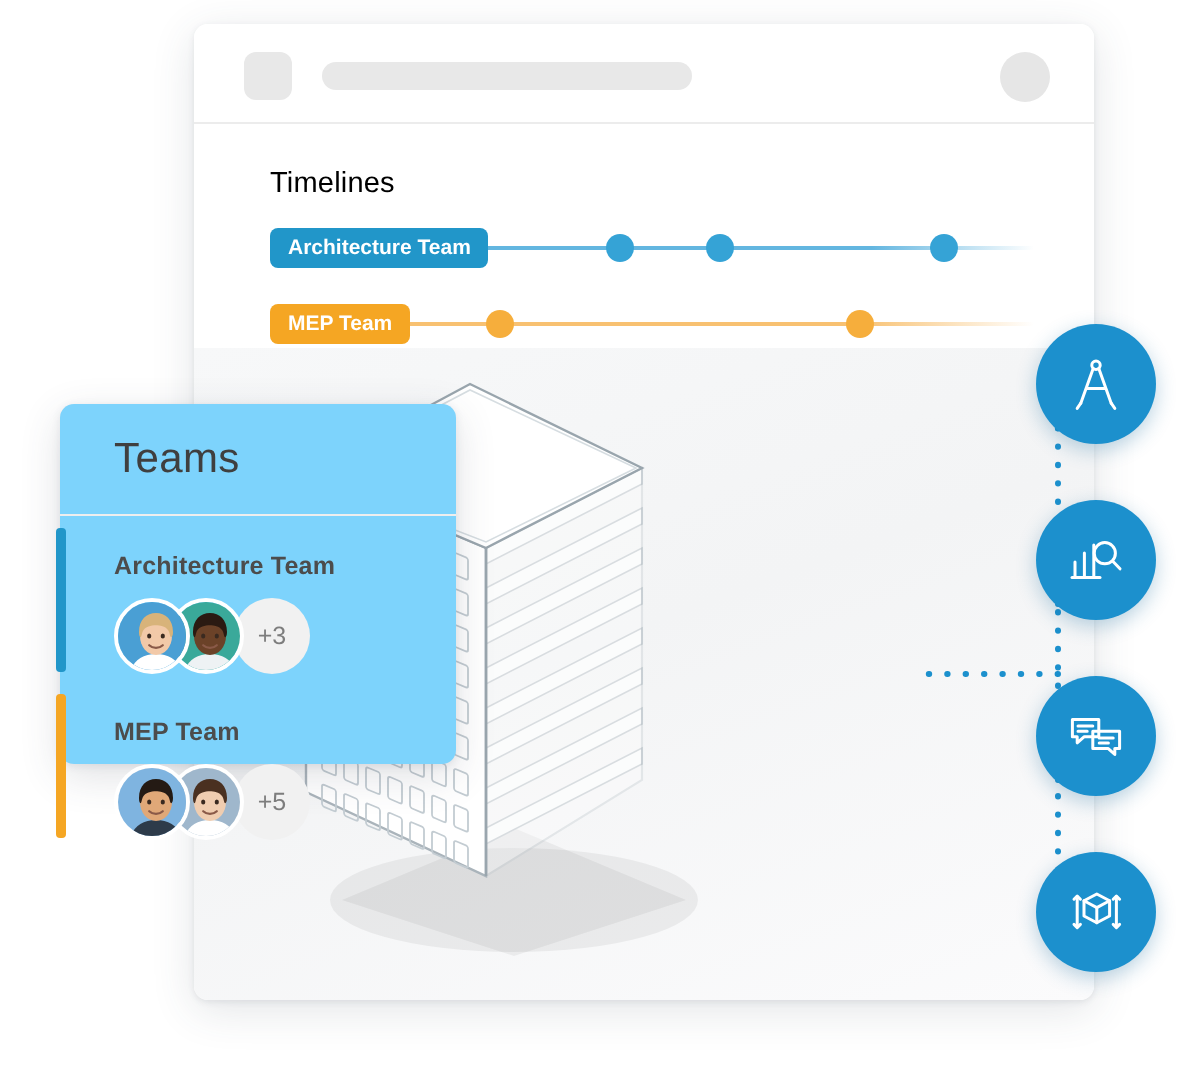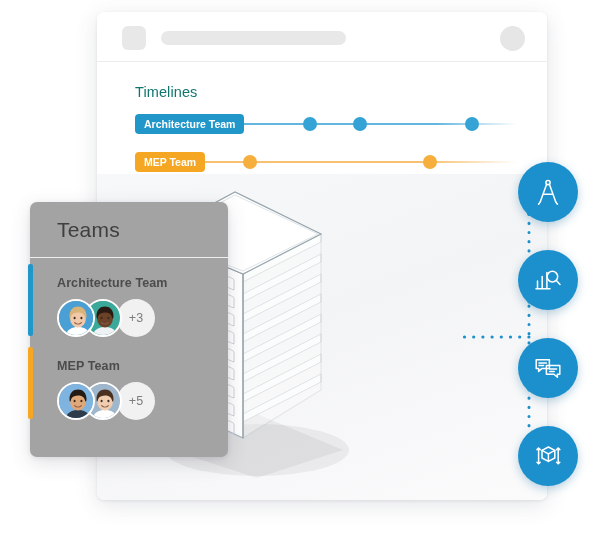--- a/index.html
+++ b/index.html
@@ -74,21 +74,21 @@
   
   .timelines-section {
     position: relative;
     height: 112px;
     background: #ffffff;
     padding: 22px 0 0 38px;
   }
 
   .timelines-title {
     font-size: 14.5px;
-    color: #0f766e;
+    color: #000000;
     letter-spacing: 0.1px;
   }
 
   .timeline-row {
     position: relative;
     height: 28px;
     margin-top: 10px;
   }
 
   .tl-badge {
@@ -157,22 +157,22 @@
     z-index: 30;
   }
   .icon-bubble svg { display: block; }
 
   
   .teams-panel {
     position: absolute;
     left: 30px;
     top: 202px;
     width: 198px;
-    height: 255px;
-    background: #a3a3a3;
+    height: 180px;
+    background: #7dd3fc;
     border-radius: 7px;
     box-shadow: 0 6px 20px rgba(60,70,85,0.16), 0 1px 4px rgba(60,70,85,0.10);
     z-index: 40;
     overflow: visible;
   }
 
   .teams-header {
     height: 56px;
     border-bottom: 1px solid #eeeeee;
     display: flex;

